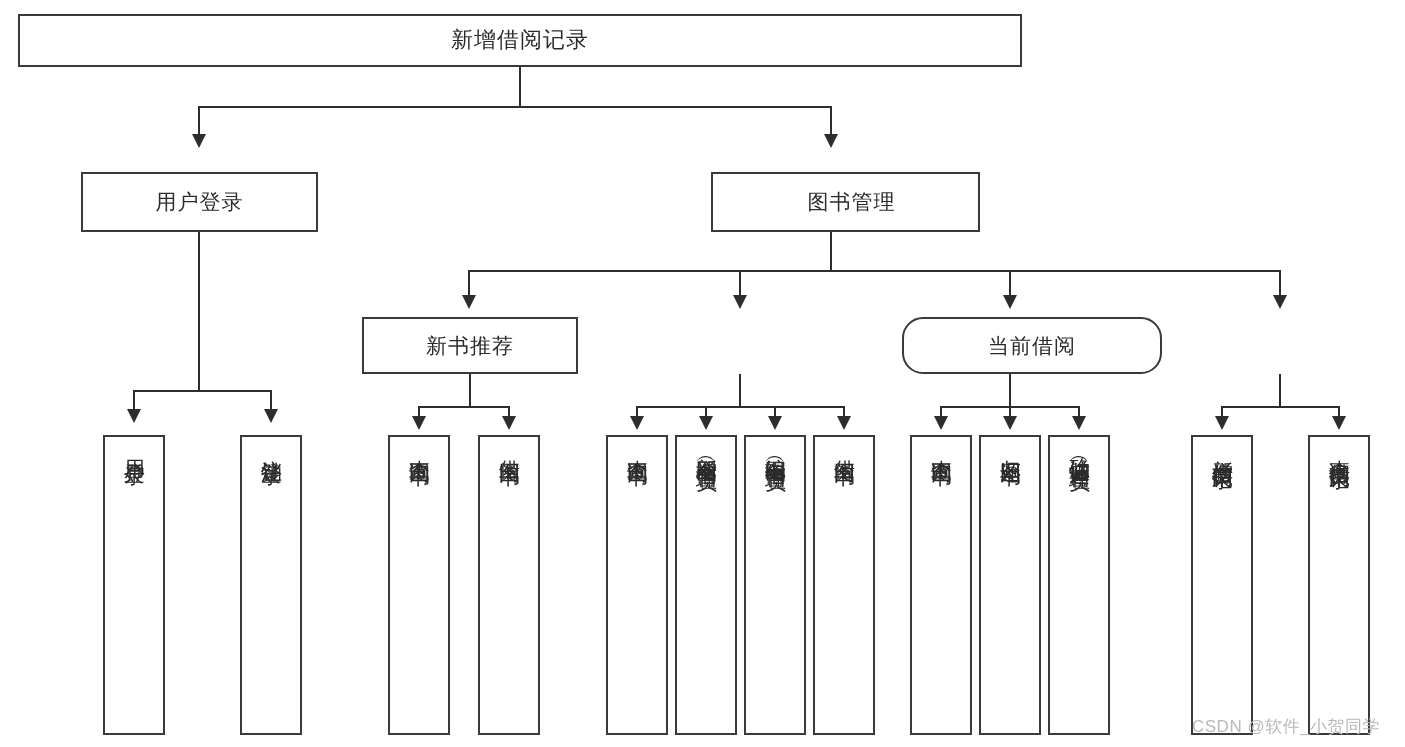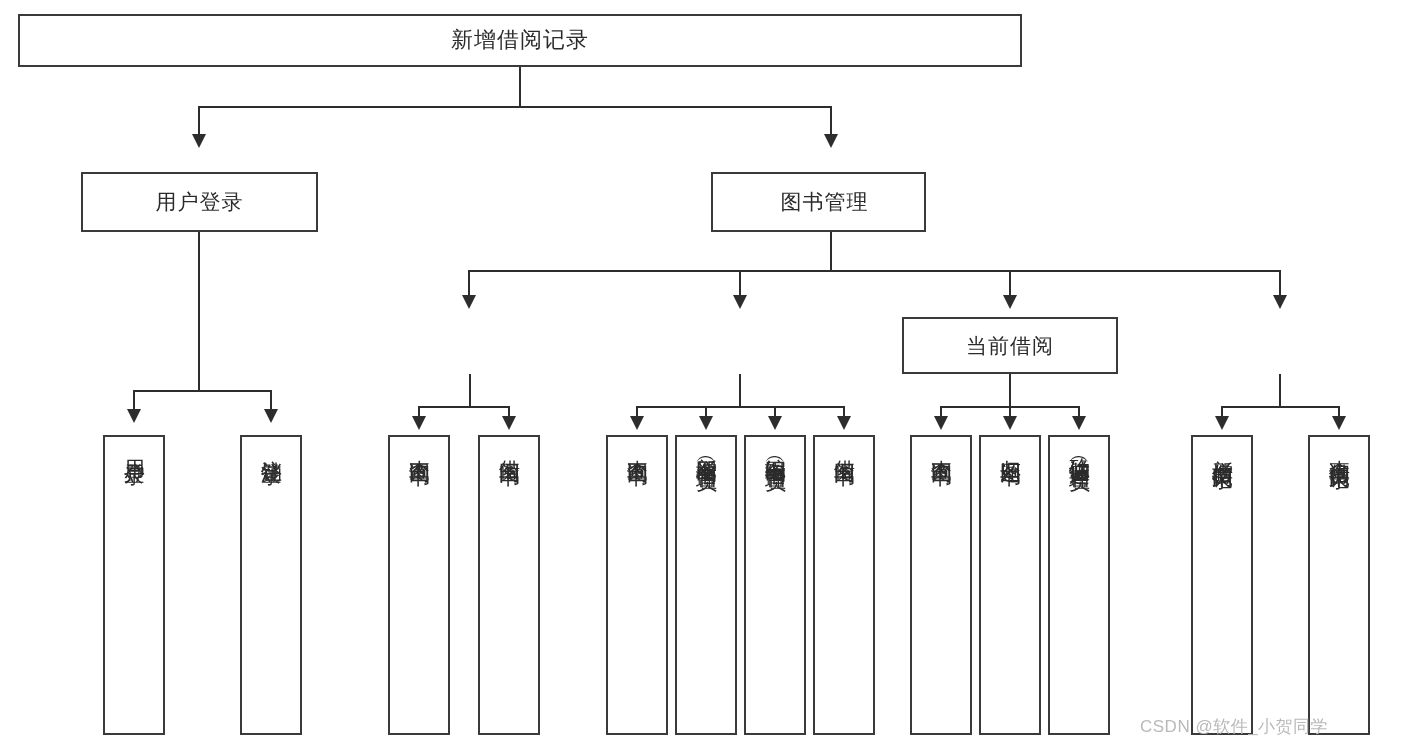--- a/index.html
+++ b/index.html
@@ -103,21 +103,21 @@
 
   <div class="vline" style="left:198px; top:106px; height:32px;"></div>
   <div class="arrow" style="left:192px; top:134px;"></div>
   <div class="vline" style="left:830px; top:106px; height:32px;"></div>
   <div class="arrow" style="left:824px; top:134px;"></div>
 
   <div class="node horiz" style="left:81px; top:172px; width:237px; height:60px;">
     <span>用户登录</span>
   </div>
 
-  <div class="node horiz" style="left:711px; top:172px; width:215px; height:60px;padding-left:12px;">
+  <div class="node horiz" style="left:711px; top:172px; width:269px; height:60px;padding-left:12px;">
     <span>图书管理</span>
   </div>
 
   <div class="vline" style="left:198px; top:232px; height:160px;"></div>
   <div class="hline" style="left:133px; top:390px; width:138px;"></div>
   <div class="vline" style="left:133px; top:390px; height:22px;"></div>
   <div class="arrow" style="left:127px; top:409px;"></div>
   <div class="vline" style="left:270px; top:390px; height:22px;"></div>
   <div class="arrow" style="left:264px; top:409px;"></div>
 
@@ -125,21 +125,24 @@
   <div class="hline" style="left:468px; top:270px; width:812px;"></div>
   <div class="vline" style="left:468px; top:270px; height:28px;"></div>
   <div class="arrow" style="left:462px; top:295px;"></div>
   <div class="vline" style="left:739px; top:270px; height:28px;"></div>
   <div class="arrow" style="left:733px; top:295px;"></div>
   <div class="vline" style="left:1009px; top:270px; height:28px;"></div>
   <div class="arrow" style="left:1003px; top:295px;"></div>
   <div class="vline" style="left:1279px; top:270px; height:28px;"></div>
   <div class="arrow" style="left:1273px; top:295px;"></div>
 
-  <div class="node horiz" style="left:902px; top:317px; width:216px; height:57px;">
+  <div class="node horiz" style="left:362px; top:317px; width:216px; height:57px;">
+    <span>新书推荐</span>
+  </div>
+  <div class="node horiz" style="left:902px; top:317px; width:260px; height:57px;border-radius:21px;">
     <span>当前借阅</span>
   </div>
 
   <div class="vline" style="left:469px; top:374px; height:34px;"></div>
   <div class="hline" style="left:418px; top:406px; width:92px;"></div>
   <div class="vline" style="left:418px; top:406px; height:12px;"></div>
   <div class="arrow" style="left:412px; top:416px;"></div>
   <div class="vline" style="left:508px; top:406px; height:12px;"></div>
   <div class="arrow" style="left:502px; top:416px;"></div>
 
@@ -207,15 +210,15 @@
     <span class="vtext">确认归还（管理员）</span>
   </div>
 
   <div class="node vert" style="left:1191px; top:435px; width:62px; height:300px;">
     <span class="vtext">新增借阅记录</span>
   </div>
   <div class="node vert" style="left:1308px; top:435px; width:62px; height:300px;">
     <span class="vtext">查询借阅记录</span>
   </div>
 
-  <div class="watermark" style="left:1140px; top:715px;">CSDN @软件_小贺同学</div>
+  <div class="watermark" style="left:1192px; top:715px;">CSDN @软件_小贺同学</div>
 
 </div>
 
 </body></html>

